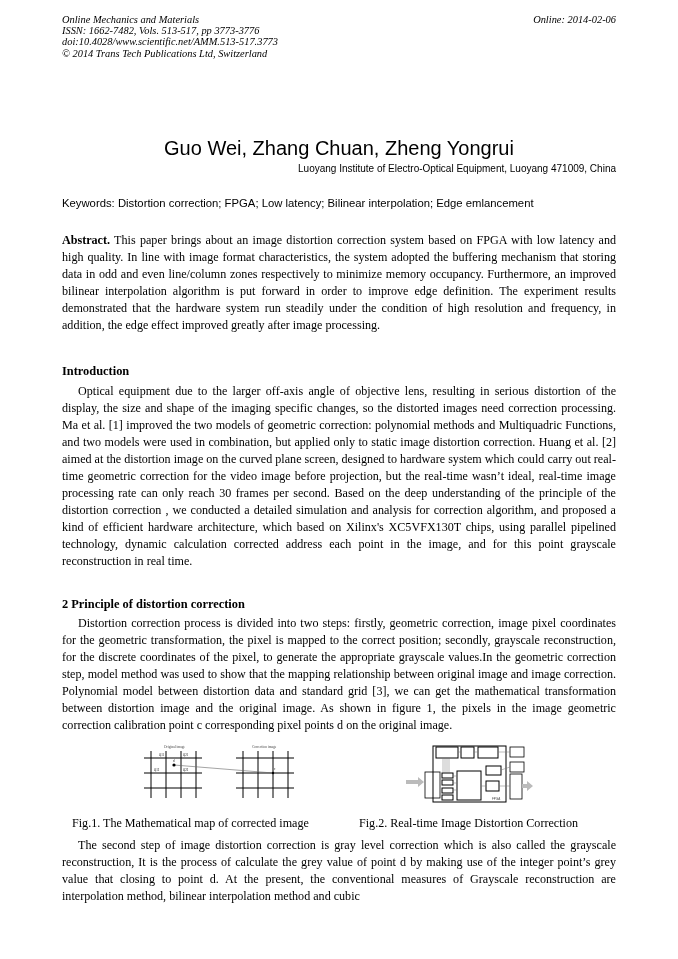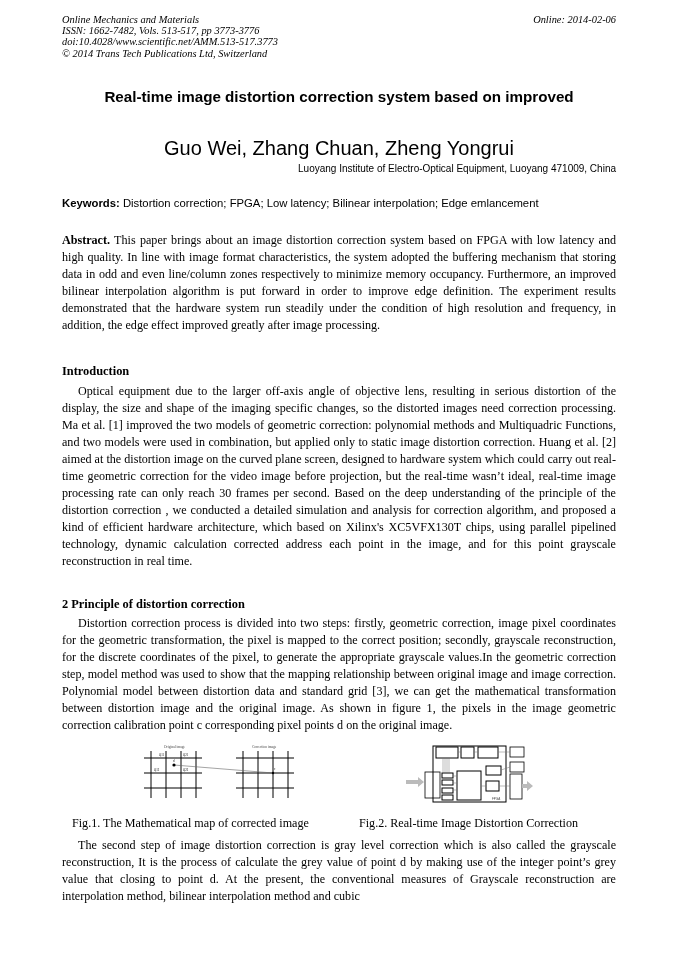--- a/index.html
+++ b/index.html
@@ -5,21 +5,21 @@
   html, body { margin: 0; padding: 0; background: #ffffff; }
   body { width: 678px; height: 959px; position: relative; overflow: hidden; color: #000; }
   .page { position: absolute; left: 0; top: 0; width: 678px; height: 959px; }
   .hdr { position: absolute; left: 62px; top: 14px; font-family: "Liberation Serif", serif; font-style: italic; font-size: 10.4px; line-height: 11.2px; }
   .hdr div { white-space: nowrap; }
   .hdr-right { position: absolute; right: 62px; top: 14px; font-family: "Liberation Serif", serif; font-style: italic; font-size: 10.4px; }
   .title { position: absolute; left: 62px; width: 554px; top: 87px; text-align: center; font-family: "Liberation Sans", sans-serif; font-weight: bold; font-size: 15.2px; line-height: 19px; }
   .authors { position: absolute; left: 62px; width: 554px; top: 137px; text-align: center; font-family: "Liberation Sans", sans-serif; font-size: 20px; }
   .affil { position: absolute; left: 62px; width: 554px; top: 163px; text-align: right; font-family: "Liberation Sans", sans-serif; font-size: 10px; }
   .keywords { position: absolute; left: 62px; width: 560px; top: 197px; font-family: "Liberation Sans", sans-serif; font-size: 11.3px; white-space: nowrap; }
-  .keywords b { font-weight: bold; }
+  .keywords b { font-weight: normal; }
   .block { position: absolute; left: 62px; width: 554px; font-family: "Liberation Serif", serif; font-size: 12.1px; line-height: 17px; text-align: justify; }
   .block p { margin: 0; }
   .indent { text-indent: 16px; }
   .sec { position: absolute; left: 62px; font-family: "Liberation Serif", serif; font-weight: bold; font-size: 12.4px; }
   .fig { position: absolute; }
   .caption { position: absolute; font-family: "Liberation Serif", serif; font-size: 12.1px; white-space: nowrap; margin-top: 8px; }
 </style>
 </head>
 <body>
 
@@ -27,21 +27,20 @@
 
   <div class="hdr">
     <div>Online Mechanics and Materials</div>
     <div>ISSN: 1662-7482, Vols. 513-517, pp 3773-3776</div>
     <div>doi:10.4028/www.scientific.net/AMM.513-517.3773</div>
     <div>© 2014 Trans Tech Publications Ltd, Switzerland</div>
   </div>
   <div class="hdr-right">Online: 2014-02-06</div>
 
   <div class="title">
-    <div>Real-time image distortion correction system based on improved</div>
   </div>
 
   <div class="authors">Guo Wei, Zhang Chuan, Zheng Yongrui</div>
   <div class="affil">Luoyang Institute of Electro-Optical Equipment, Luoyang 471009, China</div>
 
   <div class="keywords"><b>Keywords:</b><span> Distortion correction; FPGA; Low latency; Bilinear interpolation; Edge emlancement</span></div>
 
   <div class="block" style="top:232px;">
     <p><b>Abstract.</b><span> This paper brings about an image distortion correction system based on FPGA with low latency and high quality. In line with image format characteristics, the system adopted the buffering mechanism that storing data in odd and even line/column zones respectively to minimize memory occupancy. Furthermore, an improved bilinear interpolation algorithm is put forward in order to improve edge definition. The experiment results demonstrated that the hardware system run steadily under the condition of high resolution and frequency, in addition, the edge effect improved greatly after image processing.</span></p>
   </div>

